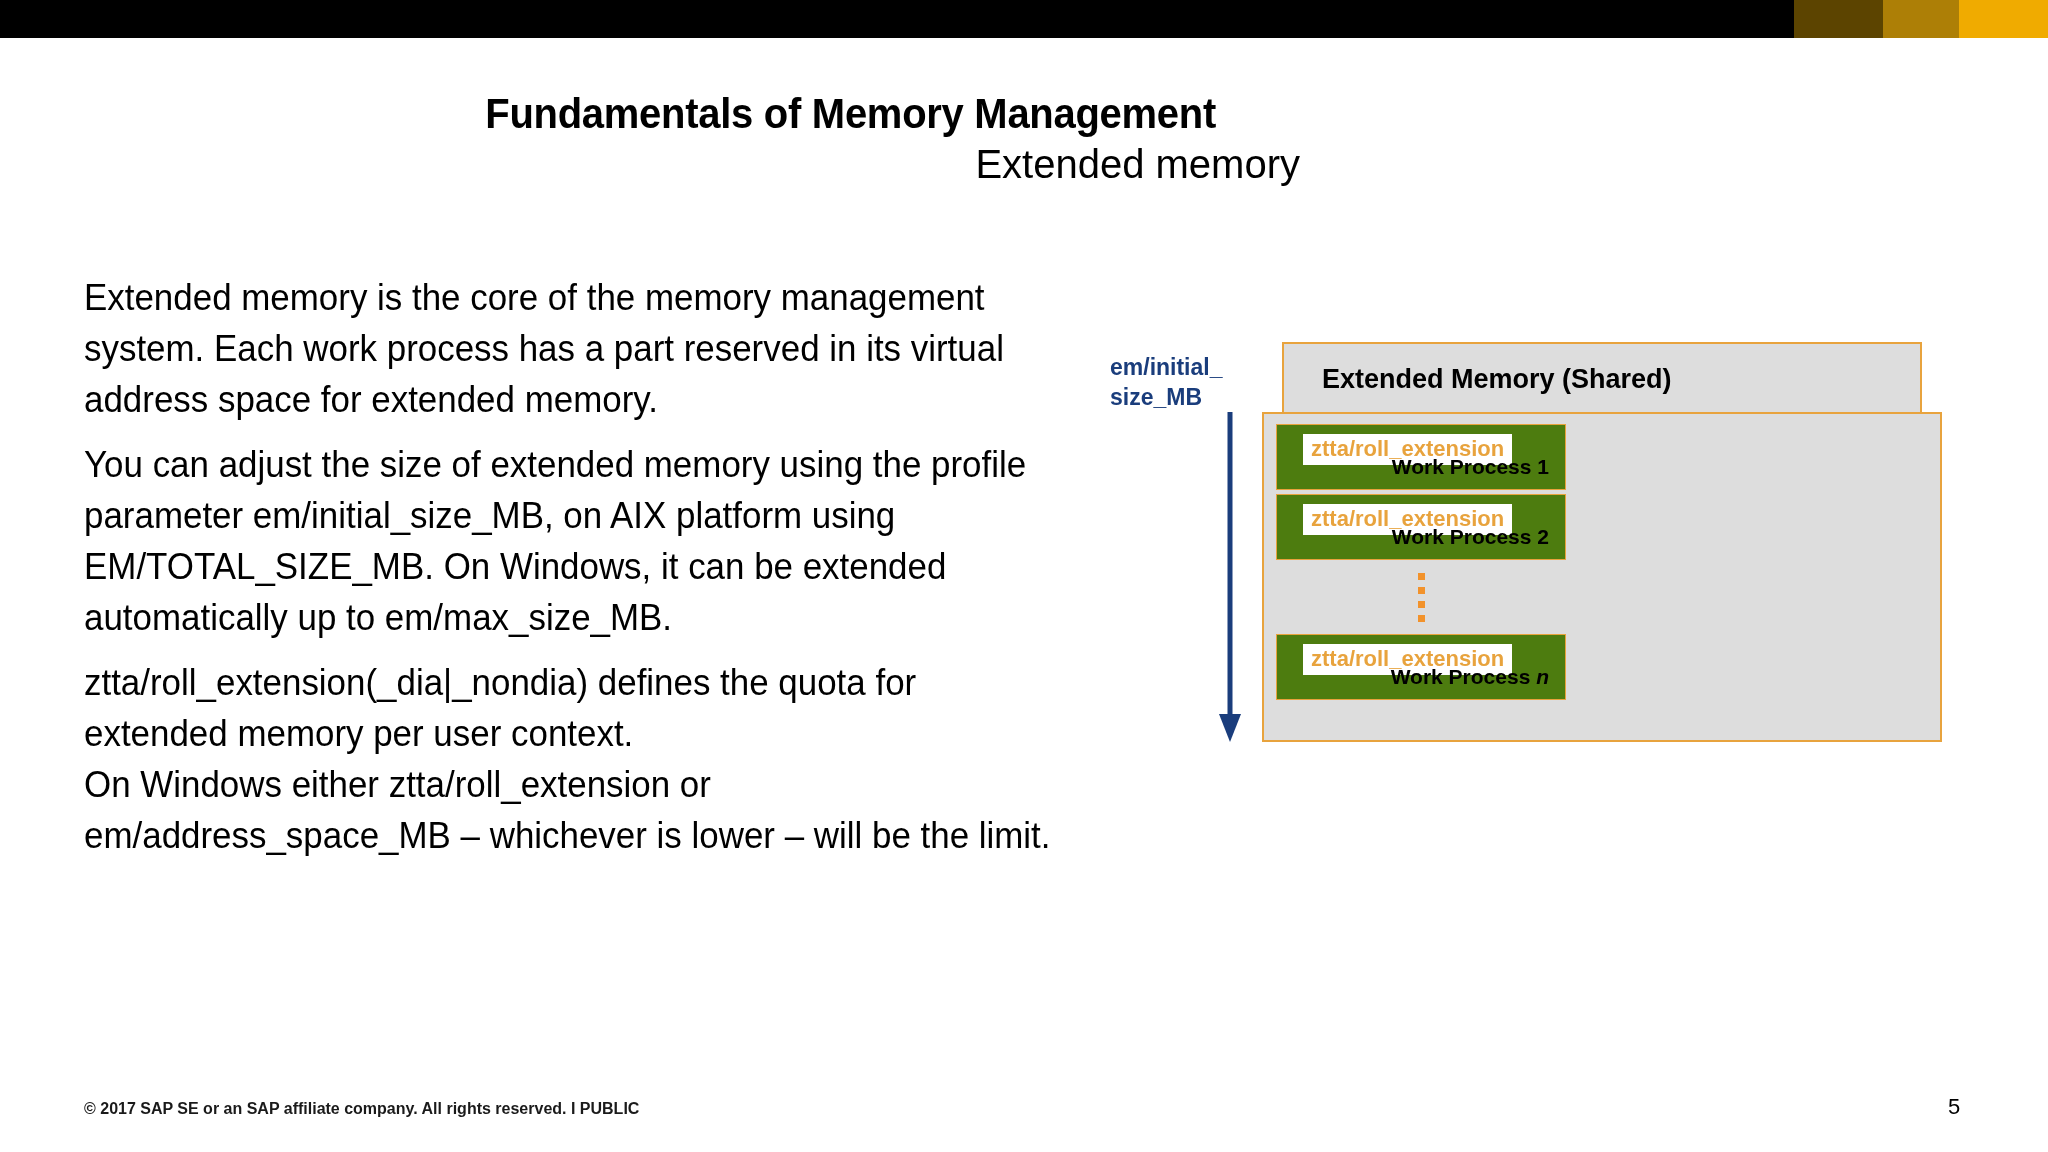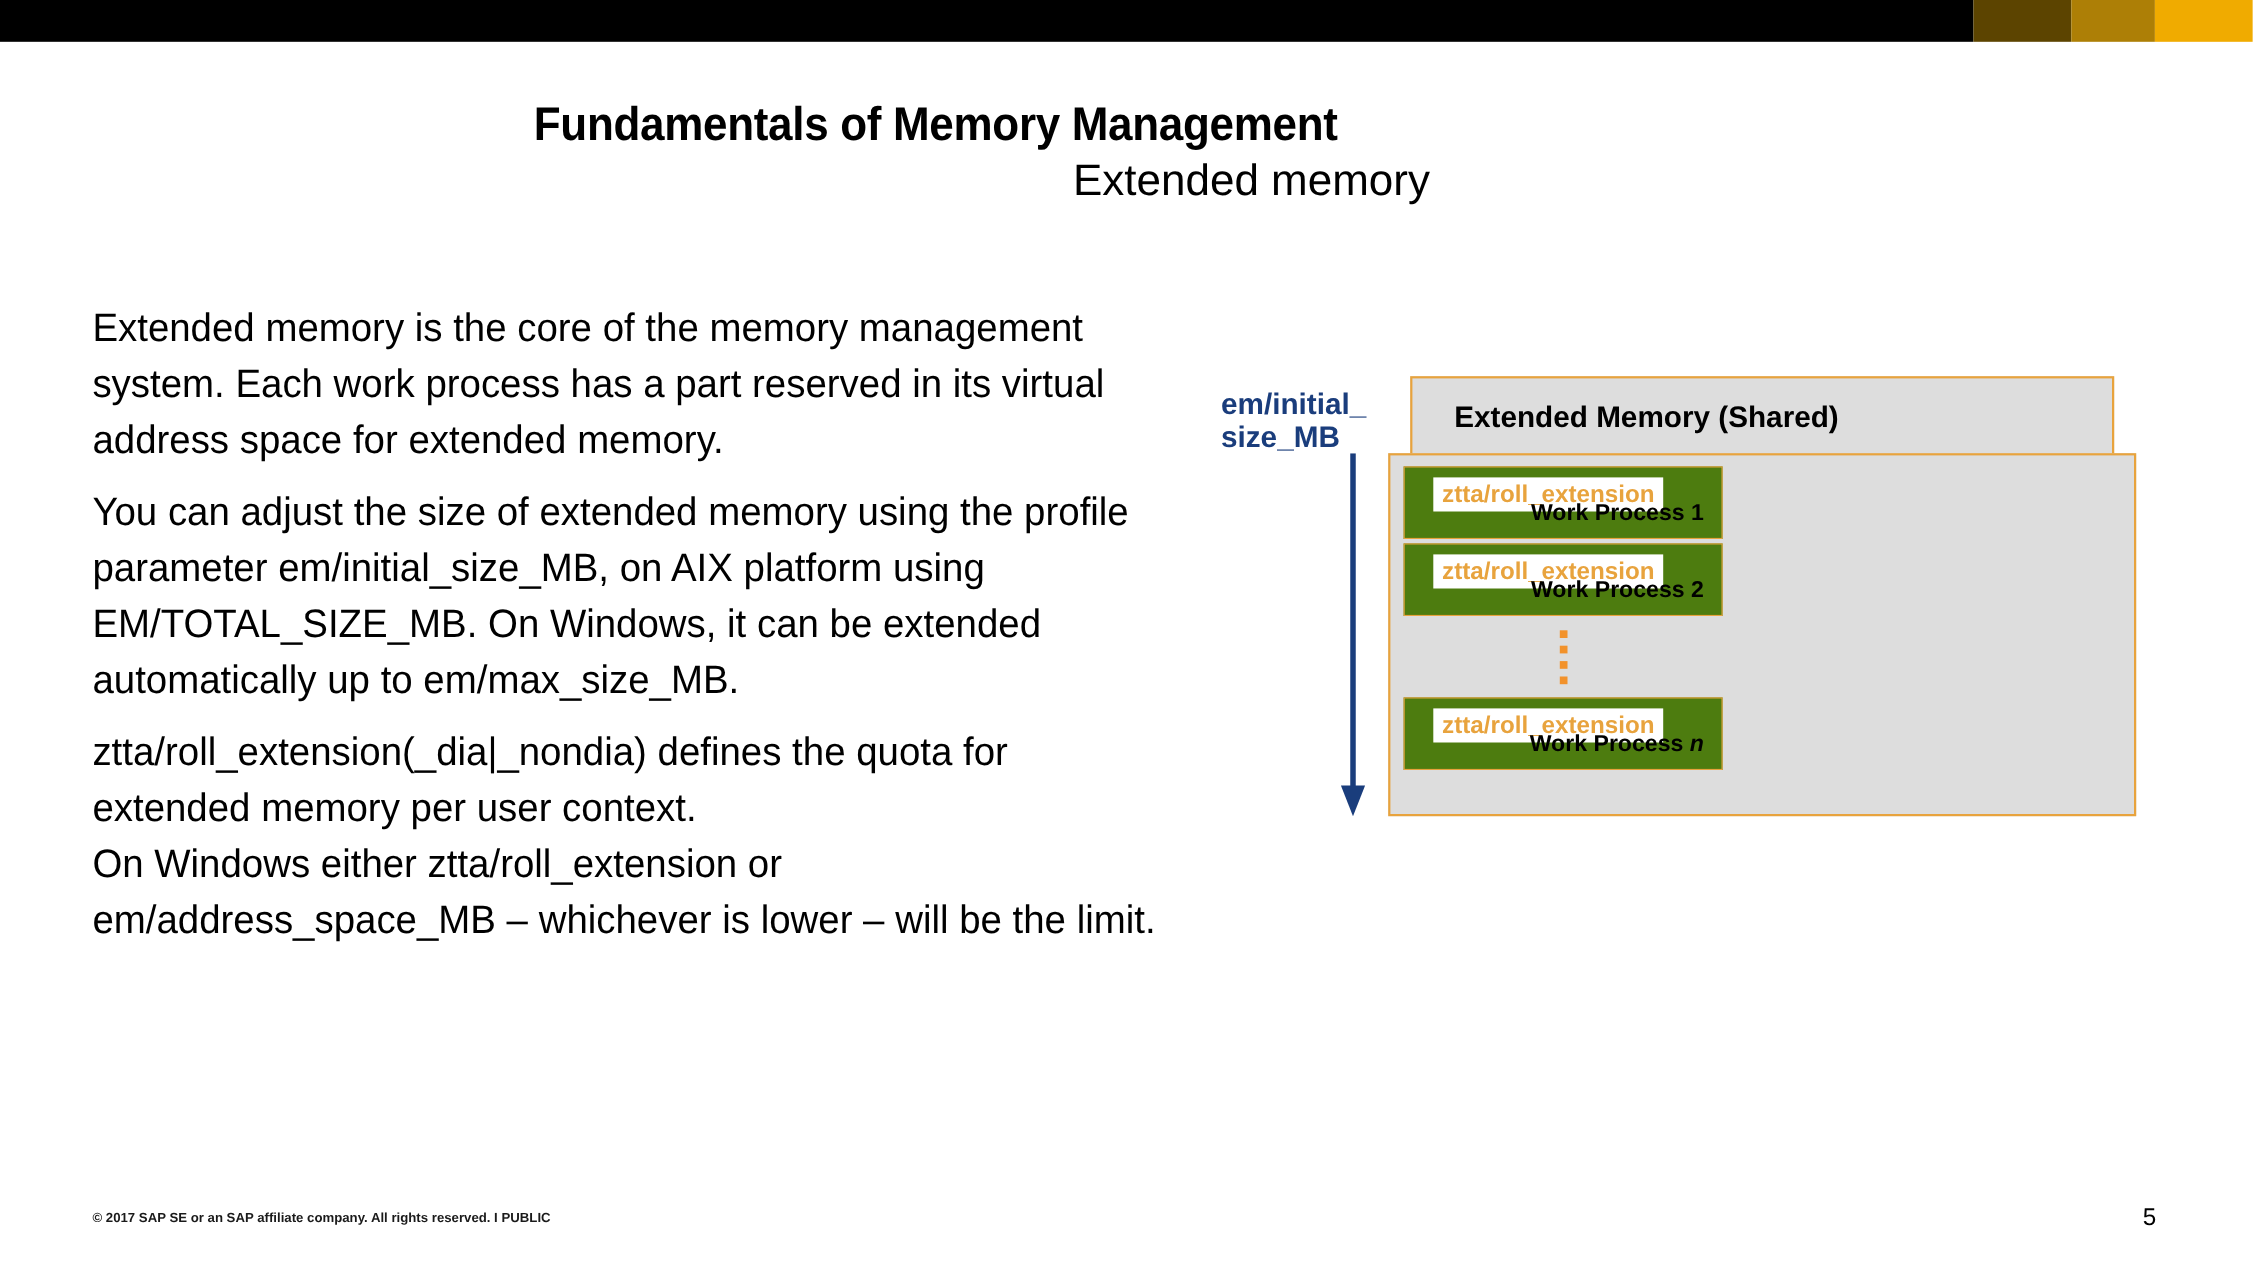--- a/index.html
+++ b/index.html
@@ -108,21 +108,21 @@
   }
 
   
   #em-param-label {
     position: absolute;
     left: 0px;
     top: 22px;
     width: 150px;
     font-family: "Liberation Sans", sans-serif;
     font-weight: bold;
-    font-size: 27px;
+    font-size: 23px;
     line-height: 30px;
     color: #1A3D7C;
     white-space: pre-line;
   }
 
   
   #em-arrow {
     position: absolute;
     left: 100px;
     top: 82px;
@@ -196,21 +196,21 @@
     height: 7px;
     background: #F2922B;
   }
 
   
   #footer-copyright {
     position: absolute;
     left: 84px;
     top: 1100px;
     font-family: "Liberation Sans", sans-serif;
-    font-size: 12px;
+    font-size: 16px;
     font-weight: bold;
     color: #1a1a1a;
     white-space: nowrap;
   }
   #footer-pagenum {
     position: absolute;
     left: 1948px;
     top: 1094px;
     font-family: "Liberation Sans", sans-serif;
     font-size: 22px;

